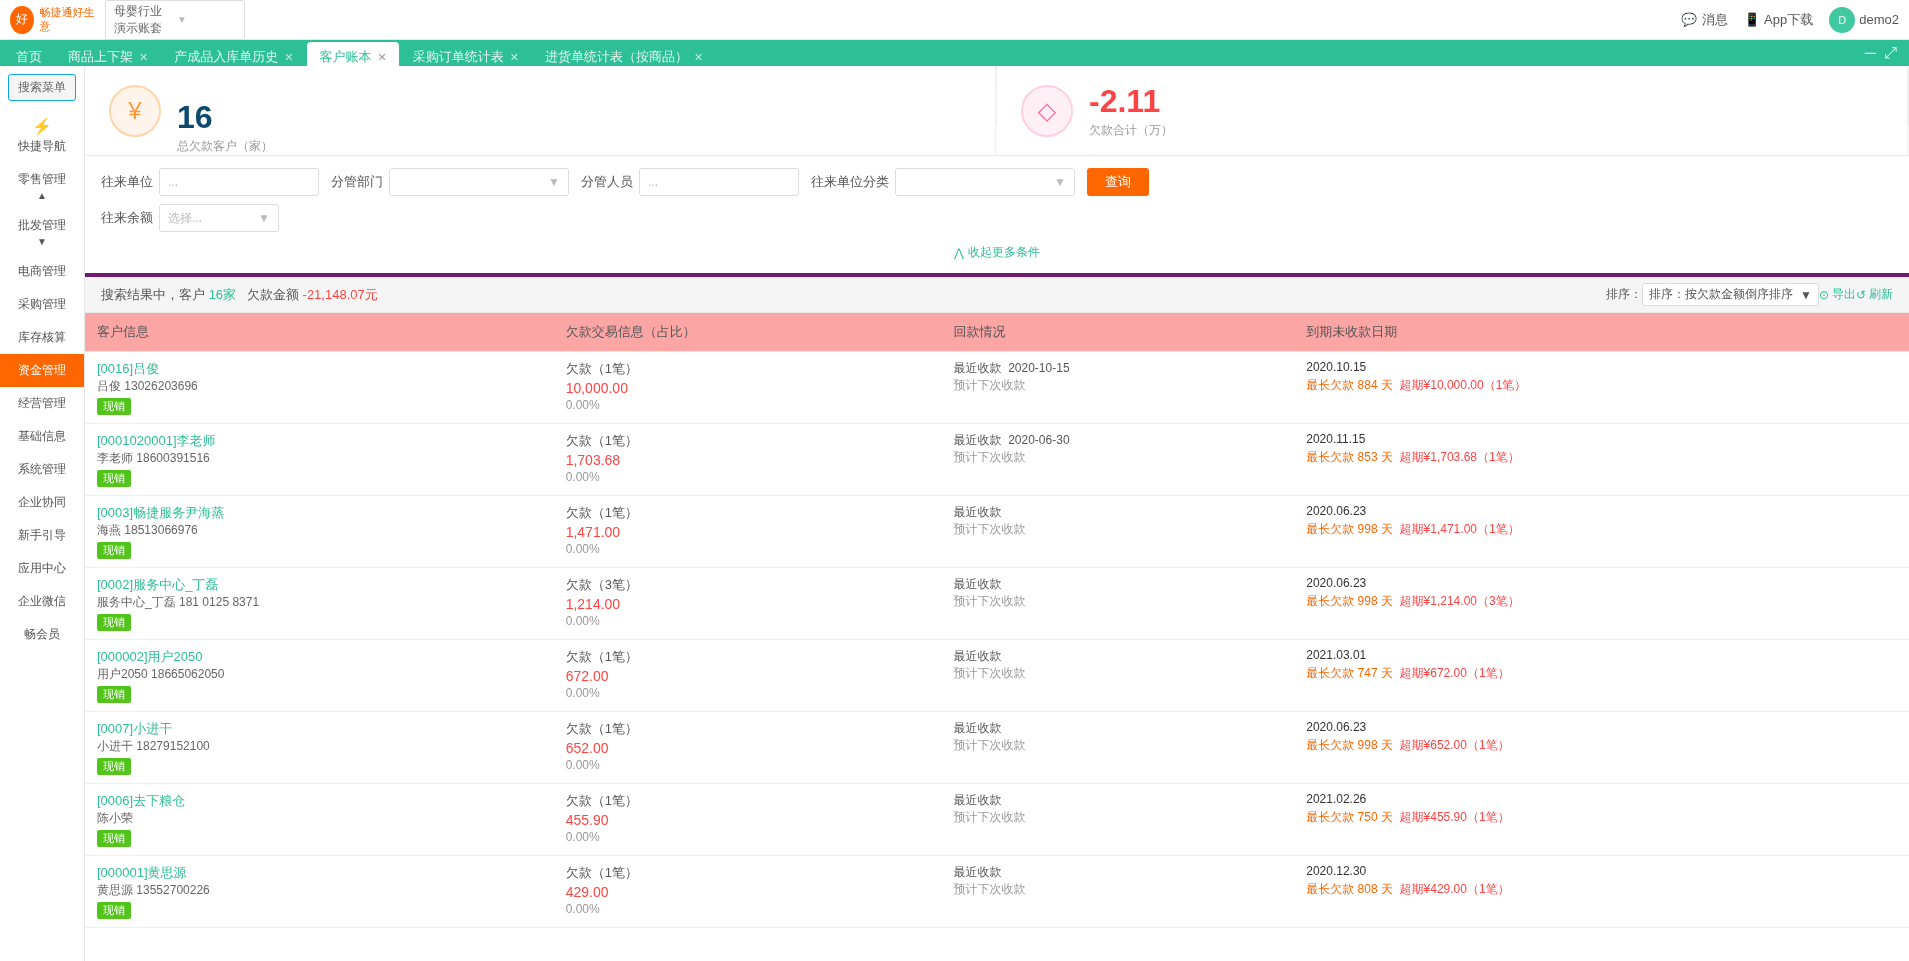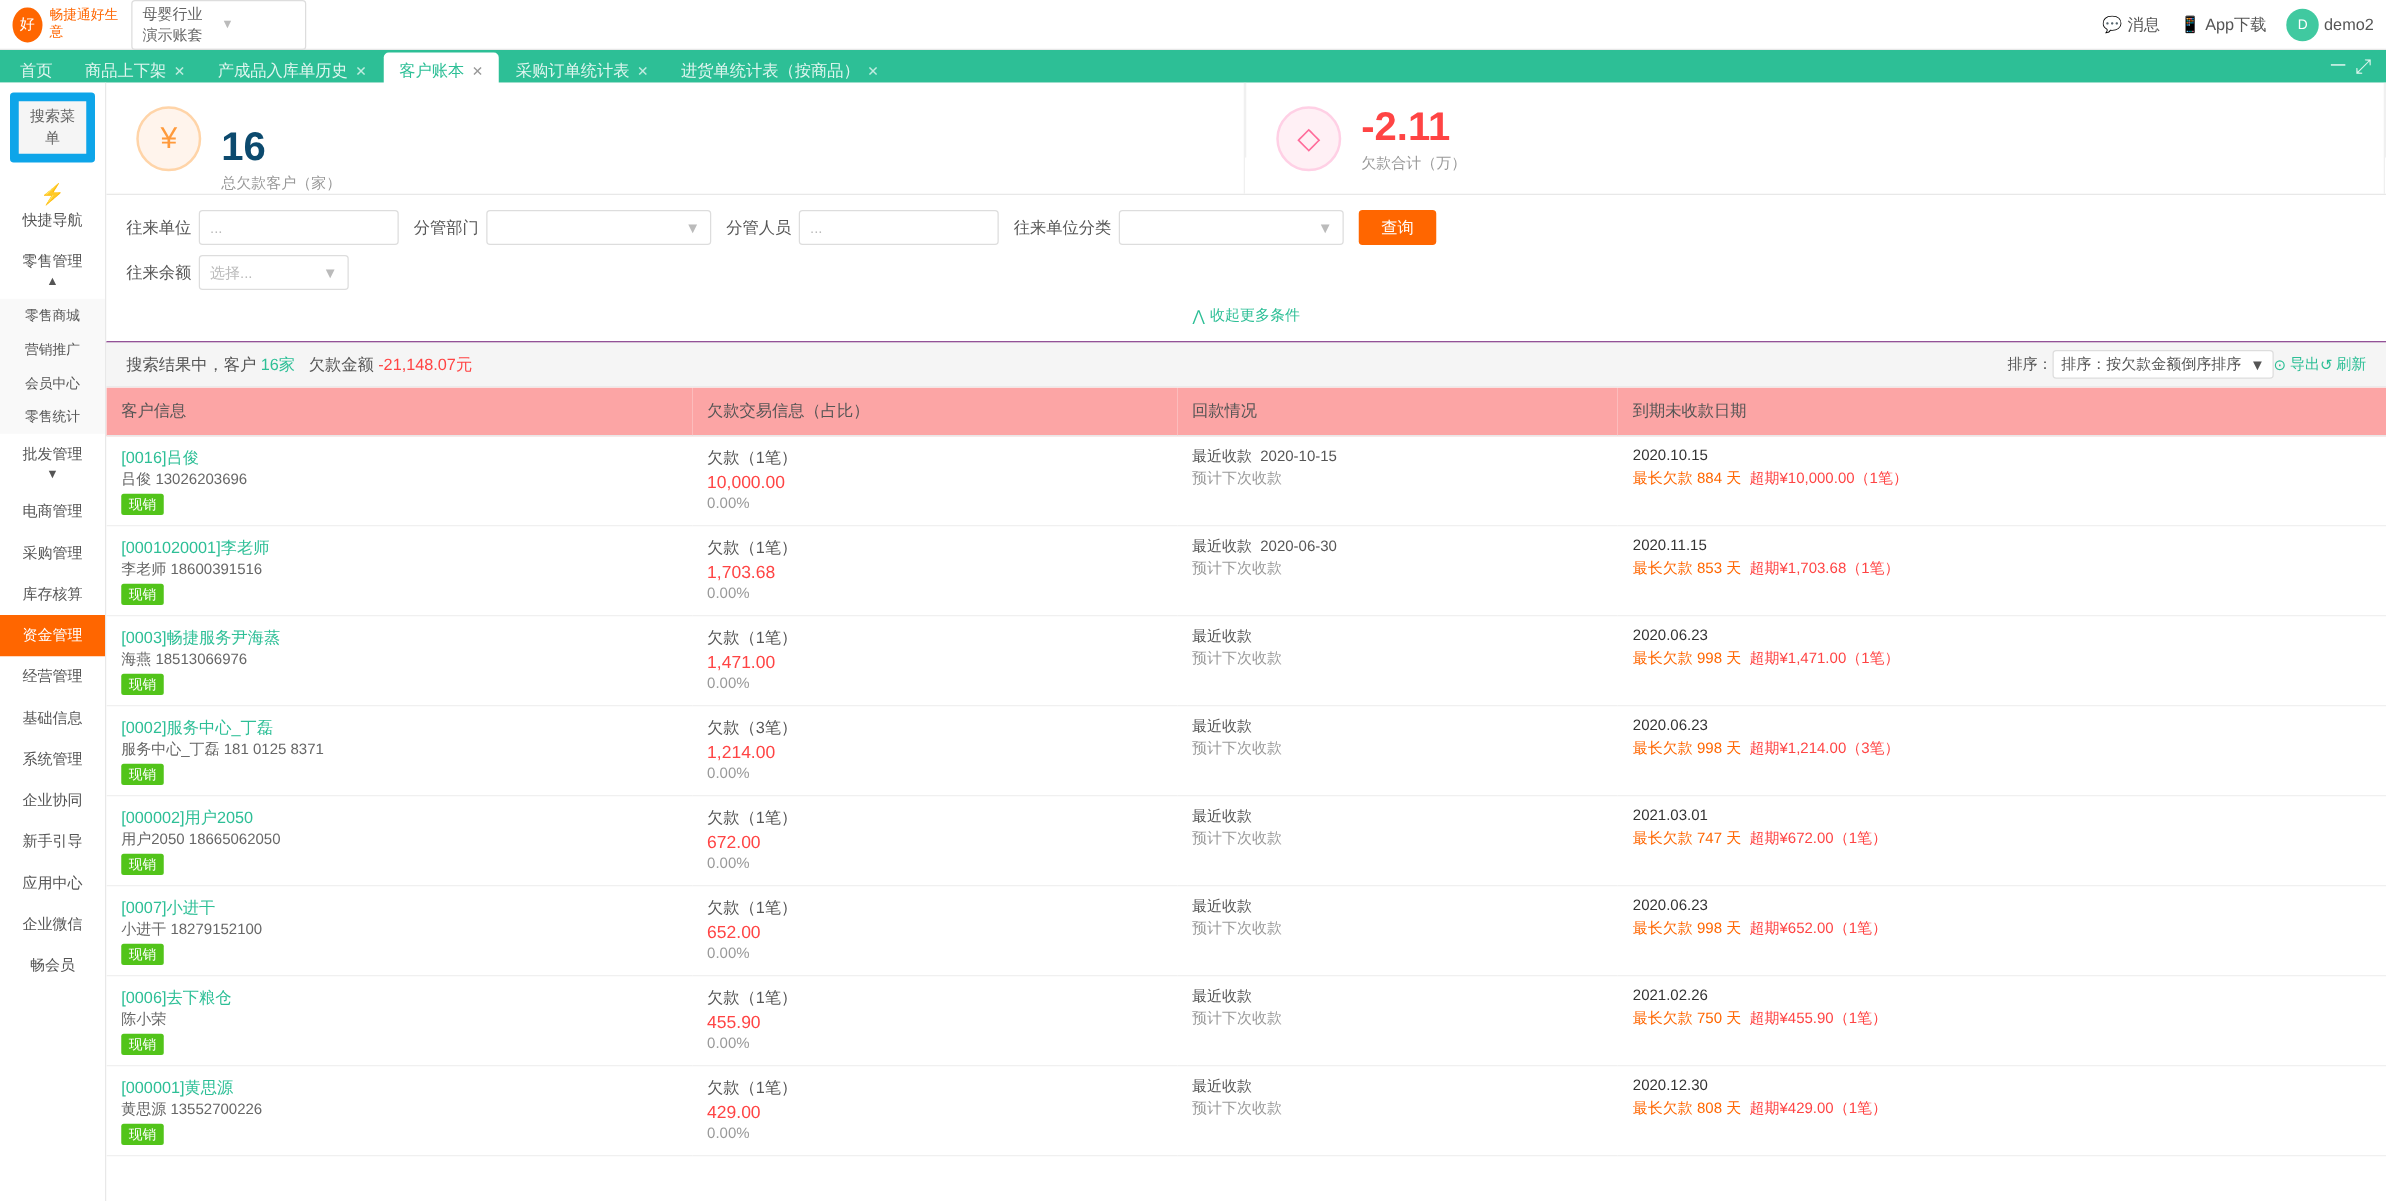--- a/index.html
+++ b/index.html
@@ -26,21 +26,21 @@
     .tab-item.home { background: transparent; }
     .tab-bar-right { margin-left: auto; display: flex; align-items: center; gap: 8px; padding-right: 8px; }
     .tab-bar-btn { color: rgba(255,255,255,0.85); cursor: pointer; font-size: 16px; }
     
     
     .main-layout { display: flex; flex: 1; overflow: hidden; }
     
     
     .sidebar { width: 85px; background: #fff; border-right: 1px solid #e8e8e8; display: flex; flex-direction: column; flex-shrink: 0; overflow-y: auto; }
     .sidebar-search { padding: 8px; }
-    .sidebar-search-btn { width: 100%; background: #f5f5f5; border: 7px solid #0ea5e9; border-radius: 3px; padding: 4px; font-size: 12px; color: #666; cursor: pointer; text-align: center; }
+    .sidebar-search-btn { width: 100%; background: #f5f5f5; border: 1px solid #0ea5e9; border-radius: 3px; padding: 4px; font-size: 12px; color: #666; cursor: pointer; text-align: center; }
     .sidebar-item { padding: 8px 4px; text-align: center; cursor: pointer; font-size: 12px; color: #555; display: flex; flex-direction: column; align-items: center; gap: 2px; }
     .sidebar-item.active { background: #ff6600; color: #fff; }
     .sidebar-item .s-icon { font-size: 16px; }
     .sidebar-item .s-arrow { font-size: 10px; }
     .sidebar-sub { background: #f9f9f9; }
     .sidebar-sub .sidebar-item { font-size: 11px; padding: 6px 4px; }
     
     
     .content-area { flex: 1; display: flex; flex-direction: column; overflow: hidden; }
     
@@ -53,21 +53,21 @@
     .stat-icon.blue { background: #f0f5ff; color: #6ba0ff; border: 2px solid #c5d8ff; }
     .stat-info .stat-value { font-size: 32px; font-weight: bold; }
     .stat-info .stat-value.red { color: #0c4a6e; margin-top: 32px; }
     .stat-info .stat-value.red-neg { color: #ff4444; }
     .stat-info .stat-value.dark { color: #333; }
     .stat-info .stat-label { font-size: 12px; color: #999; margin-top: 2px; }
     .stat-card-right { margin-left: auto; display: flex; flex-direction: column; gap: 4px; align-items: flex-end; }
     .stat-link { font-size: 12px; color: #2dbf96; cursor: pointer; display: flex; align-items: center; gap: 3px; }
     
     
-    .filter-area { background: #fff; padding: 12px 16px 8px; border-bottom: 1px solid #701a75; flex-shrink: 0; }
+    .filter-area { background: #fff; padding: 12px 16px 8px; border-bottom: 4px solid #701a75; flex-shrink: 0; }
     .filter-row { display: flex; align-items: center; gap: 12px; margin-bottom: 8px; flex-wrap: wrap; }
     .filter-item { display: flex; align-items: center; gap: 6px; }
     .filter-label { font-size: 13px; color: #555; white-space: nowrap; }
     .filter-input { border: 1px solid #ddd; border-radius: 3px; padding: 4px 8px; font-size: 12px; color: #333; display: flex; align-items: center; gap: 4px; cursor: pointer; min-width: 160px; height: 28px; background: #fff; }
     .filter-input .dots { color: #bbb; }
     .filter-select { border: 1px solid #ddd; border-radius: 3px; padding: 4px 8px; font-size: 12px; color: #333; display: flex; align-items: center; gap: 4px; cursor: pointer; min-width: 180px; height: 28px; background: #fff; }
     .filter-select .chevron { margin-left: auto; color: #bbb; }
     .filter-select-small { min-width: 120px; }
     .btn-query { background: #ff6600; color: #fff; border: none; border-radius: 3px; padding: 5px 18px; font-size: 13px; cursor: pointer; height: 28px; }
     .collapse-row { display: flex; justify-content: center; padding: 4px 0; }
@@ -181,34 +181,20 @@
         <button class="sidebar-search-btn">搜索菜单</button>
       </div>
       <div class="sidebar-item">
         <span class="s-icon">⚡</span>
         <span>快捷导航</span>
       </div>
 
       <div class="sidebar-item">
         <span>零售管理</span>
         <span class="s-arrow">▲</span>
-      </div>
-      <div class="sidebar-sub">
-        <div class="sidebar-item">
-          <span>零售商城</span>
-        </div>
-        <div class="sidebar-item">
-          <span>营销推广</span>
-        </div>
-        <div class="sidebar-item">
-          <span>会员中心</span>
-        </div>
-        <div class="sidebar-item">
-          <span>零售统计</span>
-        </div>
       </div>
 
       <div class="sidebar-item">
         <span>批发管理</span>
         <span class="s-arrow">▼</span>
       </div>
       <div class="sidebar-item">
         <span>电商管理</span>
       </div>
       <div class="sidebar-item">

